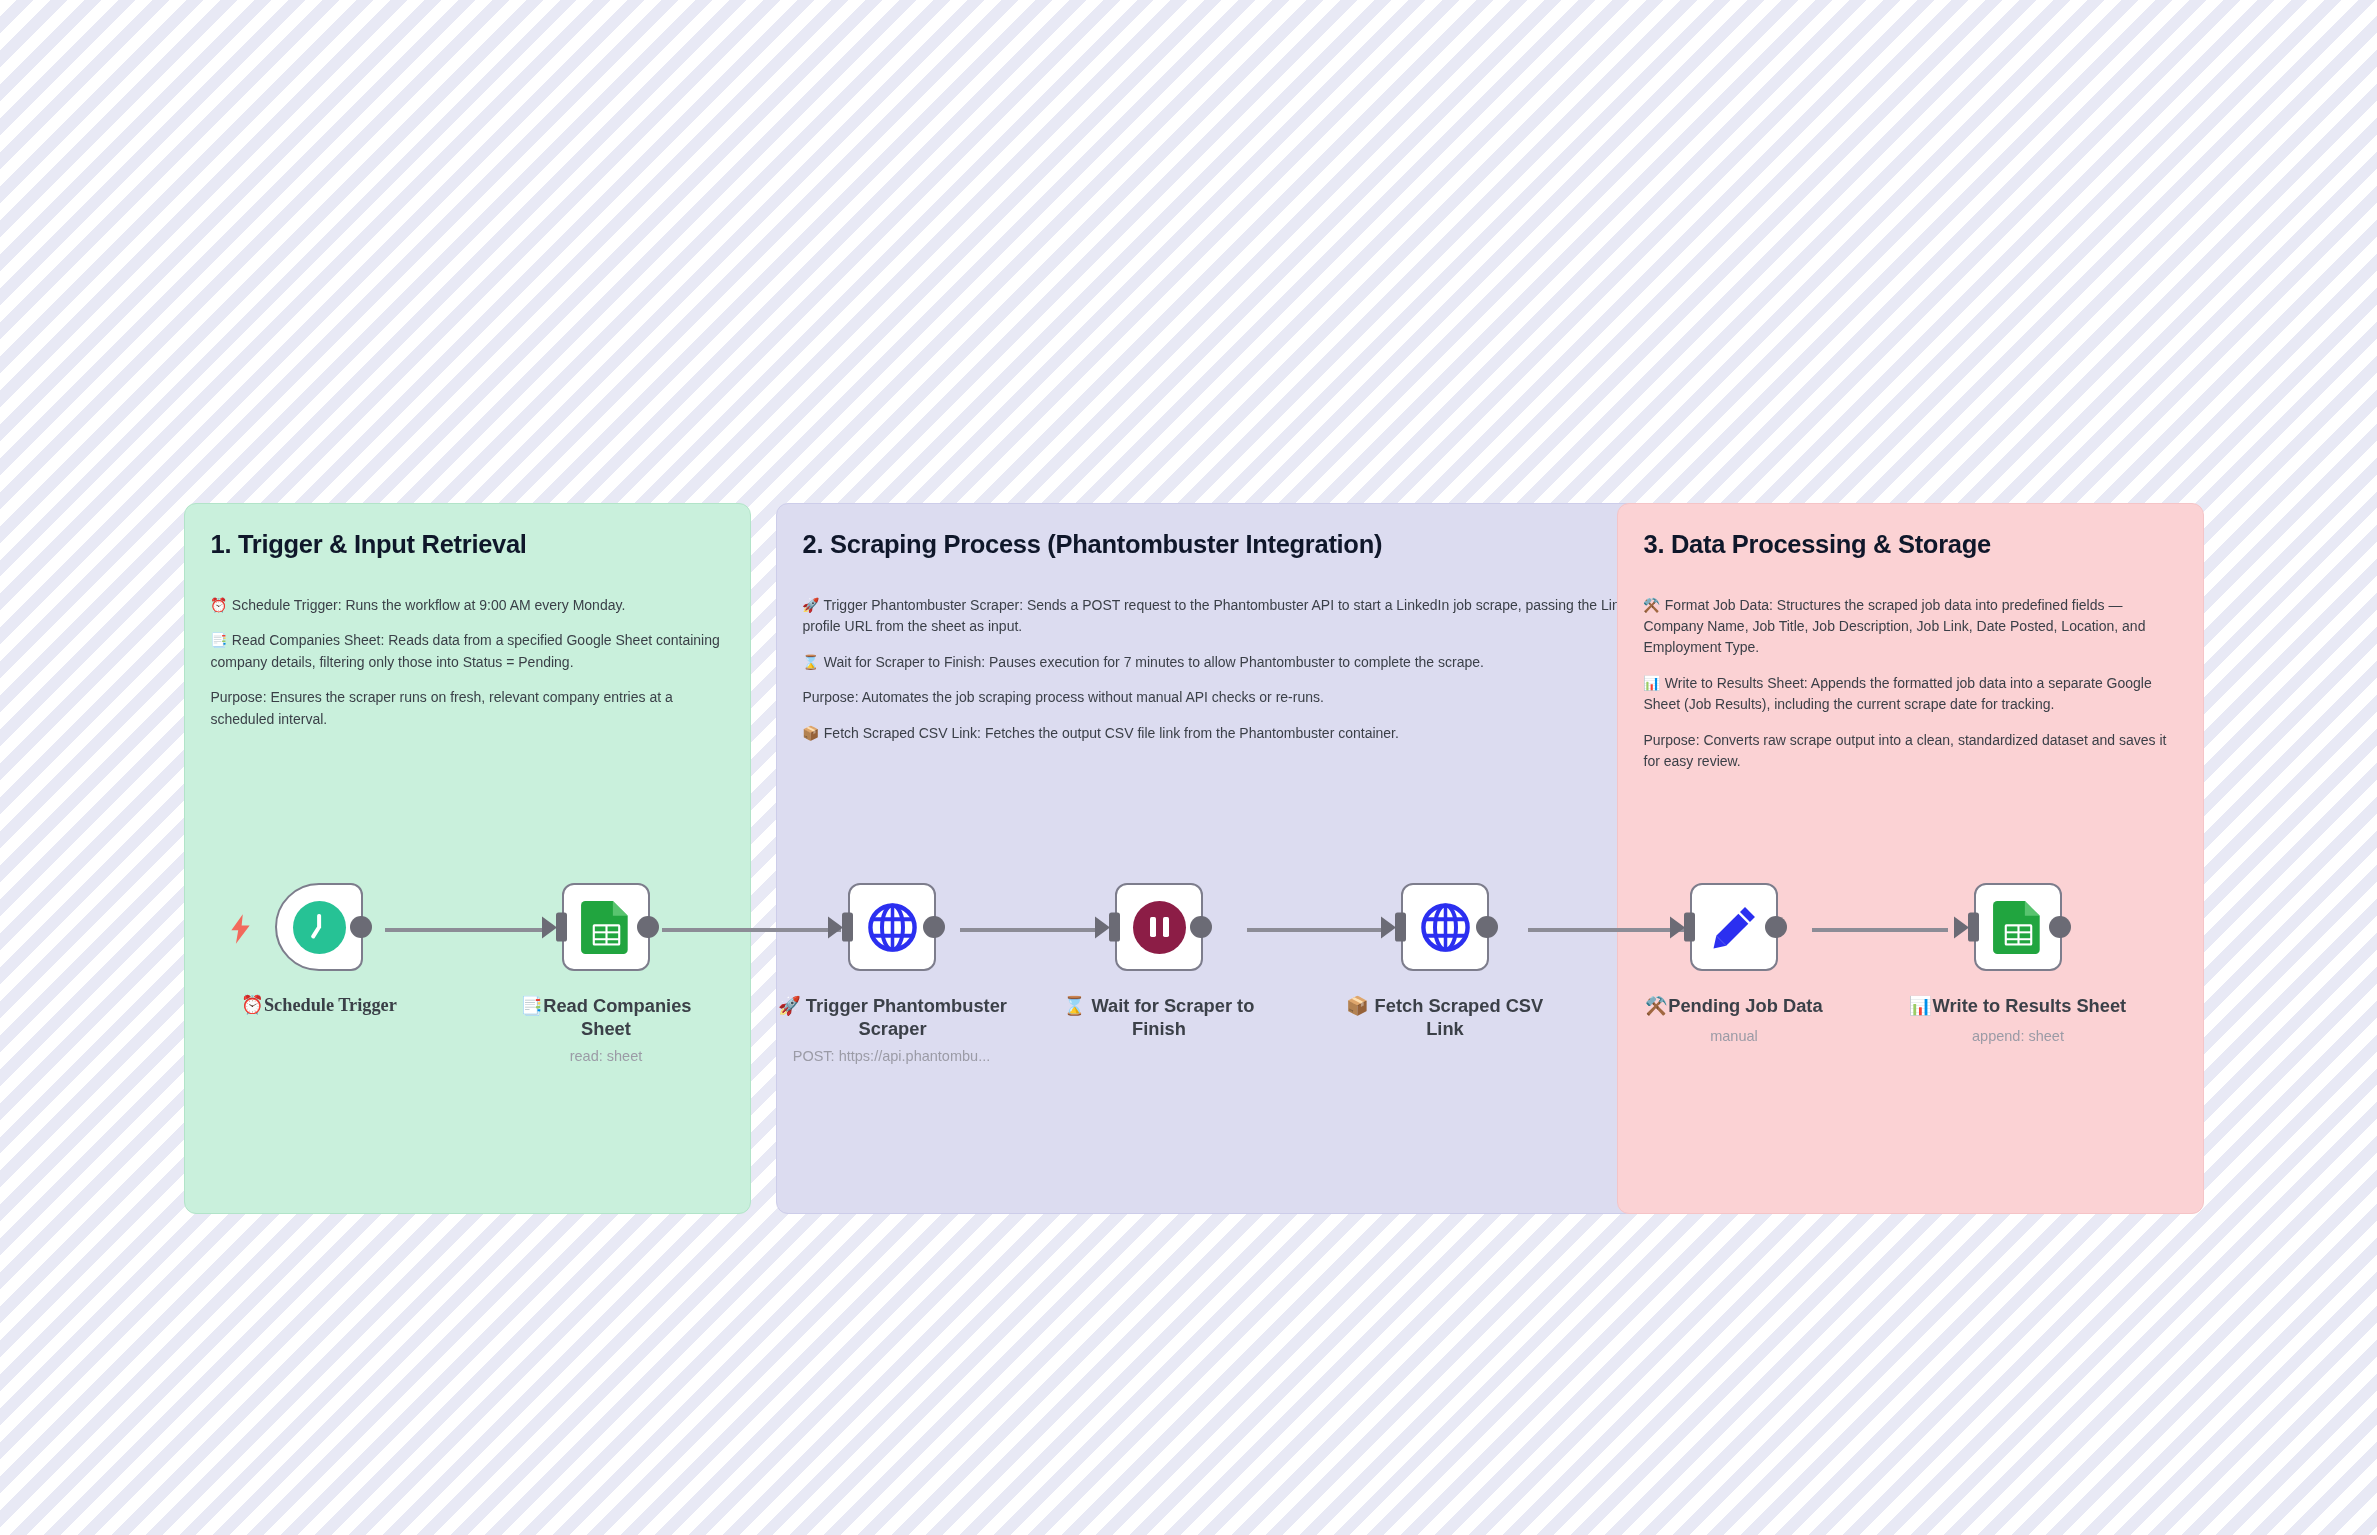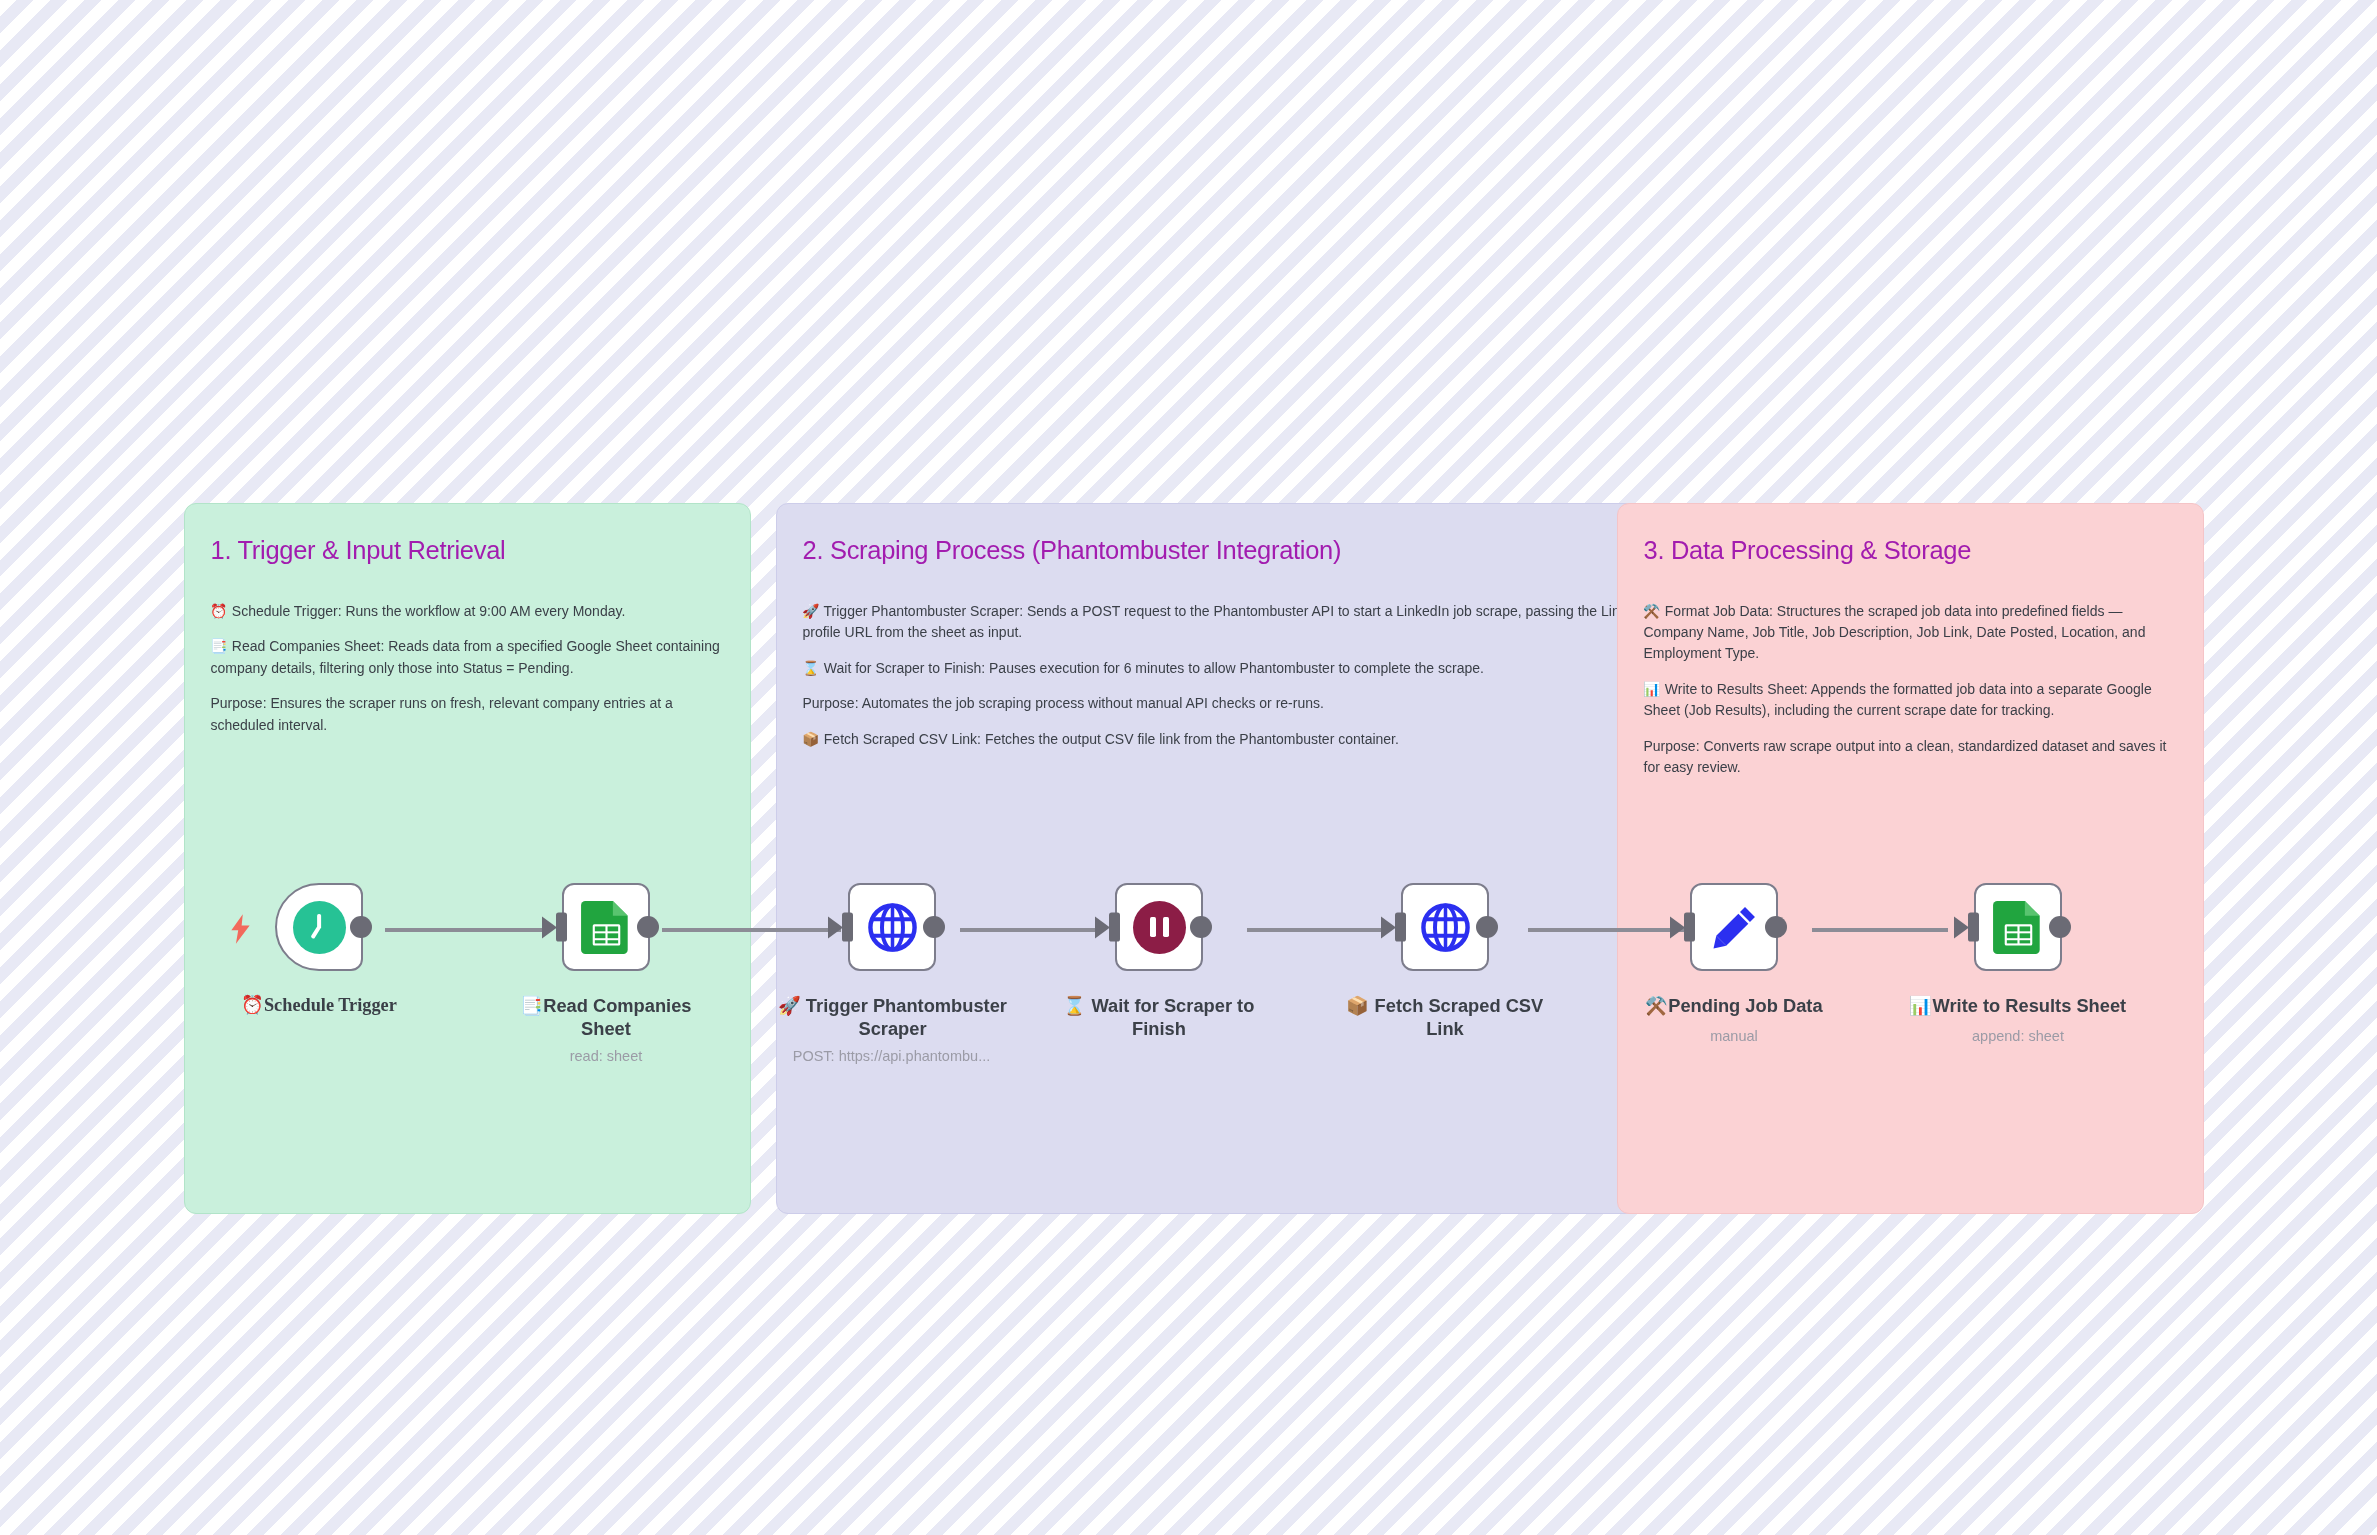--- a/index.html
+++ b/index.html
@@ -30,26 +30,25 @@
     position: absolute;
     border-radius: 12px;
     padding: 25.5px 25.5px 0 25.5px;
   }
   .panel.green  { background: #c9f0dc; border: 1.3px solid #b2e4c9; }
   .panel.purple { background: #dcdcf0; border: 1.3px solid #cdcdea; }
   .panel.pink   { background: #fbd2d4; border: 1.3px solid #f5c4c7; }
 
   .panel-title {
     font-size: 25.5px;
-    font-weight: 400;
-    color: #a21caf;
+    font-weight: 700;
+    color: #0f172a;
     letter-spacing: -0.3px;
     margin-bottom: 36px;
     white-space: nowrap;
-    margin-top: 6px;
   }
   .panel-para {
     font-size: 14px;
     line-height: 1.52;
     color: #3a3f47;
     margin-bottom: 14.5px;
   }
 
   
   .node {
@@ -158,21 +157,21 @@
   <div class="panel green" style="left:184px; top:503px; width:567px; height:711px;">
     <div class="panel-title">1. Trigger &amp; Input Retrieval</div>
     <div class="panel-para">⏰ Schedule Trigger: Runs the workflow at 9:00 AM every Monday.</div>
     <div class="panel-para">📑 Read Companies Sheet: Reads data from a specified Google Sheet containing company details, filtering only those into Status = Pending.</div>
     <div class="panel-para">Purpose: Ensures the scraper runs on fresh, relevant company entries at a scheduled interval.</div>
   </div>
 
   <div class="panel purple" style="left:776px; top:503px; width:906px; height:711px;">
     <div class="panel-title">2. Scraping Process (Phantombuster Integration)</div>
     <div class="panel-para">🚀 Trigger Phantombuster Scraper: Sends a POST request to the Phantombuster API to start a LinkedIn job scrape, passing the LinkedIn profile URL from the sheet as input.</div>
-    <div class="panel-para">⌛ Wait for Scraper to Finish: Pauses execution for 6 minutes to allow Phantombuster to complete the scrape.</div>
+    <div class="panel-para">⌛ Wait for Scraper to Finish: Pauses execution for 7 minutes to allow Phantombuster to complete the scrape.</div>
     <div class="panel-para">Purpose: Automates the job scraping process without manual API checks or re-runs.</div>
     <div class="panel-para">📦 Fetch Scraped CSV Link: Fetches the output CSV file link from the Phantombuster container.</div>
   </div>
 
   <div class="panel pink" style="left:1617px; top:503px; width:587px; height:711px;">
     <div class="panel-title">3. Data Processing &amp; Storage</div>
     <div class="panel-para">⚒️ Format Job Data: Structures the scraped job data into predefined fields — Company Name, Job Title, Job Description, Job Link, Date Posted, Location, and Employment Type.</div>
     <div class="panel-para">📊 Write to Results Sheet: Appends the formatted job data into a separate Google Sheet (Job Results), including the current scrape date for tracking.</div>
     <div class="panel-para">Purpose: Converts raw scrape output into a clean, standardized dataset and saves it for easy review.</div>
   </div>

